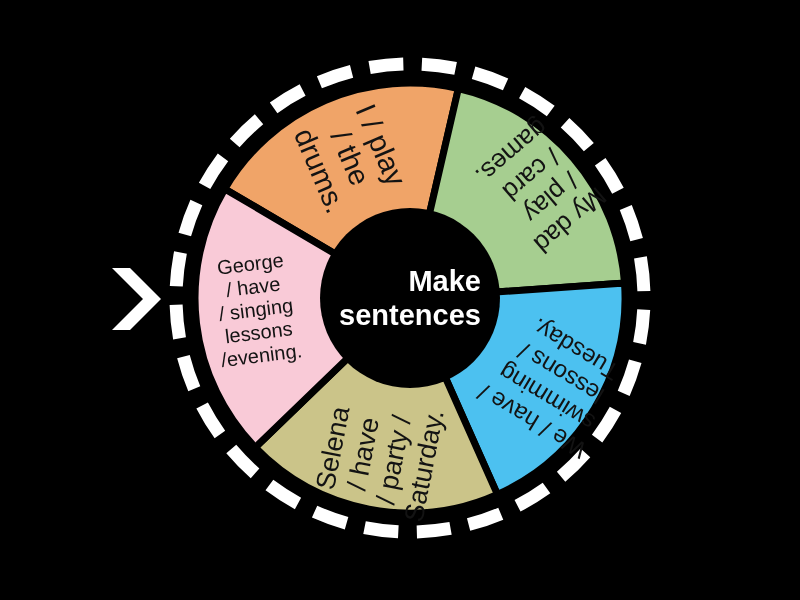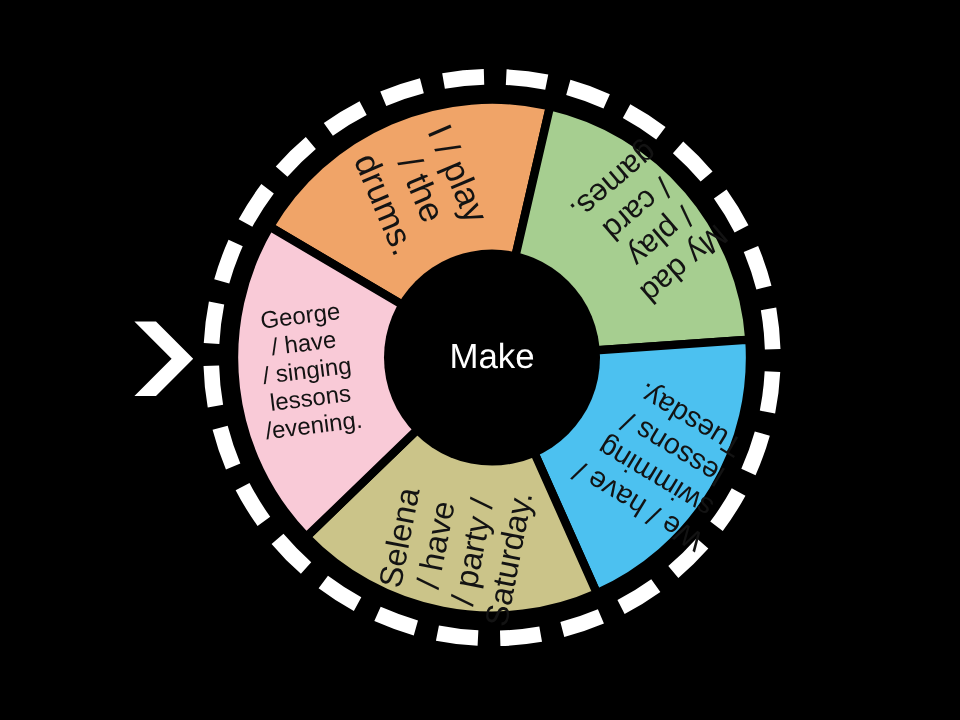--- a/index.html
+++ b/index.html
@@ -15,21 +15,21 @@
     transform: translate(-50%, -50%) rotate(var(--rot));
   }
   .seg-1 { left: 350px; top: 158px; --rot: 67deg;   font-size: 29px; line-height: 33px; }
   .seg-2 { left: 541px; top: 186px; --rot: 139.5deg; font-size: 26px; line-height: 30px; }
   .seg-3 { left: 554px; top: 385px; --rot: -149deg;  font-size: 24px; line-height: 28px; }
   .seg-4 { left: 379px; top: 457px; --rot: -79deg;   font-size: 27px; line-height: 31px; }
   .seg-5 { left: 256px; top: 310px; --rot: -7deg;    font-size: 20px; line-height: 23px; }
   .center-label {
     position: absolute; left: 410px; top: 298px;
     transform: translate(-50%, -50%);
-    text-align: right; color: #fff; font-weight: 400;
+    text-align: right; color: #fff; font-weight: 700;
     font-size: 29px; line-height: 34px; pointer-events: auto; cursor: pointer;
   }
 </style>
 </head>
 <body>
 
 <div class="stage">
 
   <svg width="800" height="600" viewBox="0 0 800 600">
 
@@ -80,16 +80,17 @@
     <div class="seg-label seg-5">
       <div>George</div>
       <div>/ have</div>
       <div>/ singing</div>
       <div>lessons</div>
       <div>/evening.</div>
     </div>
 
     <div class="center-label">
       <div>Make</div>
+      <div>sentences</div>
     </div>
 
   </div>
 </div>
 
 </body></html>

